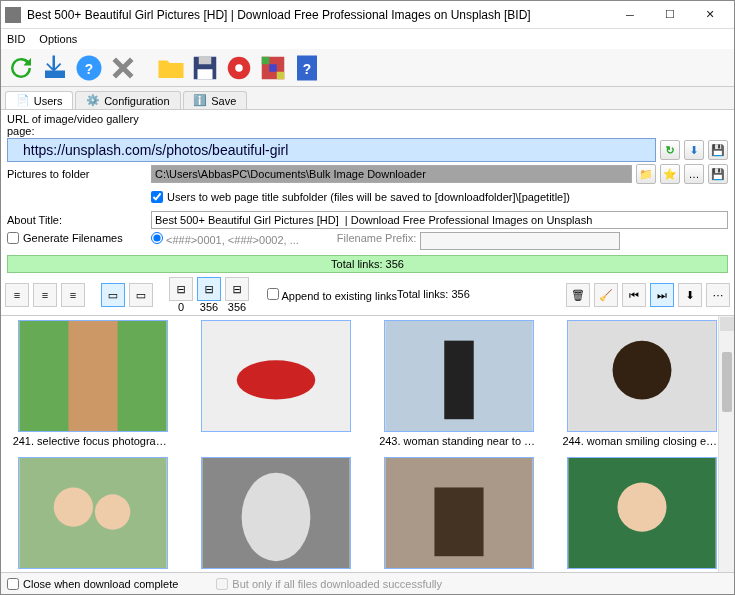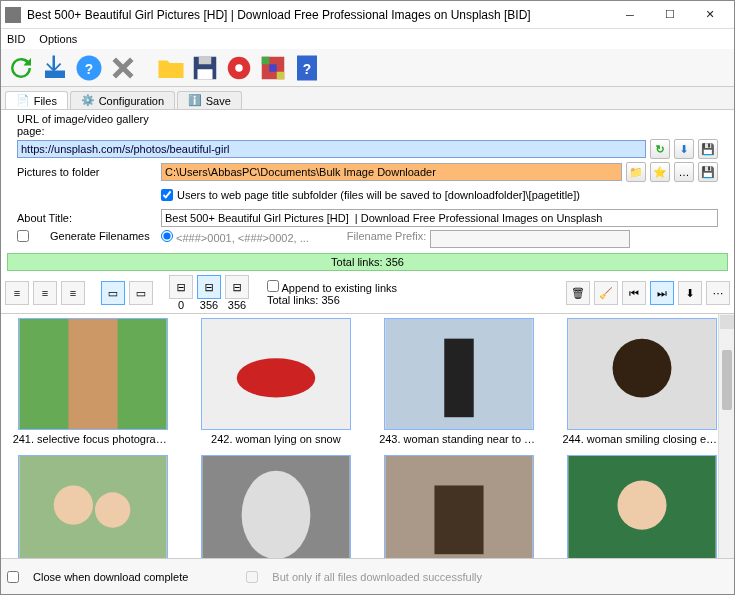--- a/index.html
+++ b/index.html
@@ -9,39 +9,39 @@
 .titlebar .title{flex:1;font-size:12px}
 .titlebar .winbtn{width:40px;height:24px;display:flex;align-items:center;justify-content:center;color:#222}
 .menubar{height:20px;display:flex;align-items:center;padding:0 6px;gap:14px}
 .menubar span{cursor:default}
 .toolbar{height:38px;display:flex;align-items:center;padding:2px 4px;gap:2px;background:#f7f7f7;border-bottom:1px solid #ccc}
 .tbtn{width:32px;height:32px;border:1px solid transparent;border-radius:3px;display:flex;align-items:center;justify-content:center}
 .tabrow{height:22px;display:flex;align-items:flex-end;padding:0 4px;background:#f4f4f4}
 .tab{display:flex;align-items:center;gap:4px;padding:2px 10px;border:1px solid #ccc;border-bottom:none;background:#fff;margin-right:2px;border-radius:3px 3px 0 0}
 .tab.inactive{background:#eee}
 .form{background:#fff;padding:2px 6px;border-top:1px solid #ccc}
-.row{display:flex;align-items:center;min-height:22px;gap:4px;margin:1px 10px}
+.row{display:flex;align-items:center;min-height:22px;gap:4px;margin:1px 0}
 .lbl{width:140px}
-.url{flex:1;border:1px solid #7a9fd6;background:#fff;color:#0020c2;padding:1px 3px;height:18px;font-size:11px}
+.url{flex:1;border:1px solid #7a9fd6;background:#fff;color:#0020c2;padding:1px 15px;height:24px;font-size:14px}
 .txt{flex:1;border:1px solid #aaa;height:18px;padding:1px 3px}
-.folderrow .txt{background:#fdba74}
+.folderrow .txt{background:#a3a3a3}
 .ib{width:20px;height:20px;border:1px solid #bbb;background:linear-gradient(#fff,#e8e8e8);display:flex;align-items:center;justify-content:center;border-radius:2px}
 .chk{width:12px;height:12px}
 .radio{width:12px;height:12px}
 .totalbar{background:#b7f5b7;text-align:center;padding:2px 0;border:1px solid #8c8}
 .linkbar{display:flex;align-items:center;padding:2px 4px;gap:4px;border-bottom:1px solid #ccc}
 .lb{width:24px;height:24px;border:1px solid #ccc;display:flex;align-items:center;justify-content:center;background:#f6f6f6}
 .lb.sel{border-color:#5af;background:#dff2ff}
 .spacer{flex:1}
 .thumbs{flex:1;overflow:auto;padding:4px 8px;position:relative}
 .thumbs .grid{display:grid;grid-template-columns:repeat(4,1fr);gap:10px 16px}
 .card{display:flex;flex-direction:column;align-items:center}
 .imgbox{width:150px;height:112px;border:1px solid #86b6ff;background:#eee;display:flex;align-items:center;justify-content:center;overflow:hidden}
 .cap{margin-top:3px;font-size:11px;text-align:center;width:160px;white-space:nowrap;overflow:hidden;text-overflow:ellipsis}
-.footer{height:36px;display:flex;align-items:center;padding:8px 6px;gap:14px;border-top:1px solid #ccc;background:#f7f7f7}
+.footer{height:22px;display:flex;align-items:center;padding:8px 6px;gap:4px;border-top:1px solid #ccc;background:#f7f7f7}
 .watermark{position:absolute;right:10px;bottom:90px;font-size:34px;font-weight:900;font-family:Impact,sans-serif;color:#d33;-webkit-text-stroke:1px #600;letter-spacing:1px;opacity:.85;pointer-events:none}
 .scrollbar{position:absolute;right:0;top:0;bottom:0;width:16px;background:#f1f1f1;border-left:1px solid #ddd;display:flex;flex-direction:column;align-items:center}
 .sarrow{width:14px;height:14px;background:#ddd;margin:1px}
 .sthumb{width:10px;height:60px;background:#c0c0c0;border-radius:2px;margin-top:20px}
 svg{width:100%;height:100%}
 </style>
 </head>
 <body>
 
 <div class="titlebar">
@@ -111,21 +111,21 @@
       <svg viewBox="0 0 24 24">
         <rect x="4" y="2" width="16" height="20" fill="#36c"></rect>
         <text x="12" y="17" text-anchor="middle" fill="#fff" font-size="14" font-weight="bold">?</text>
       </svg>
     </div>
 </div>
 
 <div class="tabrow">
   <div class="tab">
       <span>📄</span>
-      <span>Files</span>
+      <span>Users</span>
     </div>
   <div class="tab inactive">
       <span>⚙️</span>
       <span>Configuration</span>
     </div>
   <div class="tab inactive">
       <span>ℹ️</span>
       <span>Save</span>
     </div>
 </div>
@@ -157,21 +157,21 @@
   <div class="row">
     <span class="lbl"></span>
     <input type="checkbox" class="chk" checked="" style="">
     <span>Users to web page title subfolder (files will be saved to [downloadfolder]\[pagetitle])</span>
   </div>
   <div class="row">
     <span class="lbl">About Title:</span>
     <input class="txt" value="Best 500+ Beautiful Girl Pictures [HD]  | Download Free Professional Images on Unsplash" style="">
   </div>
   <div class="row" style="align-items:flex-start">
-    <span class="lbl" style="display:flex;align-items:flex-end;gap:21px">
+    <span class="lbl" style="display:flex;align-items:flex-end;gap:4px">
       <input type="checkbox" class="chk" style="">
       <span>Generate Filenames</span>
     </span>
     <div style="display:flex;flex-direction:row;color:#888">
       <label><input type="radio" class="radio" checked="" style=""> <span>&lt;###&gt;0001, &lt;###&gt;0002, ...</span></label>
     </div>
     <div style="width:30px"></div>
     <span style="color:#888">Filename Prefix:</span>
     <input class="txt" style="flex: 0 0 200px; background: rgb(246, 246, 246);" disabled="">
   </div>
@@ -192,21 +192,21 @@
     </div>
   <div style="display:flex;flex-direction:column;align-items:center">
       <div class="lb sel">⊟</div>
       <span>356</span>
     </div>
   <div style="display:flex;flex-direction:column;align-items:center">
       <div class="lb">⊟</div>
       <span>356</span>
     </div>
   <div style="width:10px"></div>
-  <div style="display:flex;flex-direction:column">
+  <div style="display:flex;">
     <label><input type="checkbox" class="chk" style=""> <span>Append to existing links</span></label>
     <span>Total links: 356</span>
   </div>
   <div class="spacer"></div>
   <div class="lb">🗑</div>
   <div class="lb">🧹</div>
   <div class="lb">⏮</div>
   <div class="lb sel">⏭</div>
   <div class="lb">⬇</div>
   <div class="lb">⋯</div>
@@ -223,21 +223,20 @@
         </div>
         <div class="cap">241. selective focus photography of ...</div>
       </div>
     <div class="card">
         <div class="imgbox">
           <svg viewBox="0 0 150 112">
             <rect width="150" height="112" fill="#eee"></rect>
             <ellipse cx="75" cy="60" rx="40" ry="20" fill="#c22"></ellipse>
           </svg>
         </div>
-        <div class="cap">242. woman lying on snow</div>
       </div>
     <div class="card">
         <div class="imgbox">
           <svg viewBox="0 0 150 112">
             <rect width="150" height="112" fill="#bcd"></rect>
             <rect x="60" y="20" width="30" height="80" fill="#222"></rect>
           </svg>
         </div>
         <div class="cap">243. woman standing near to pole</div>
       </div>

